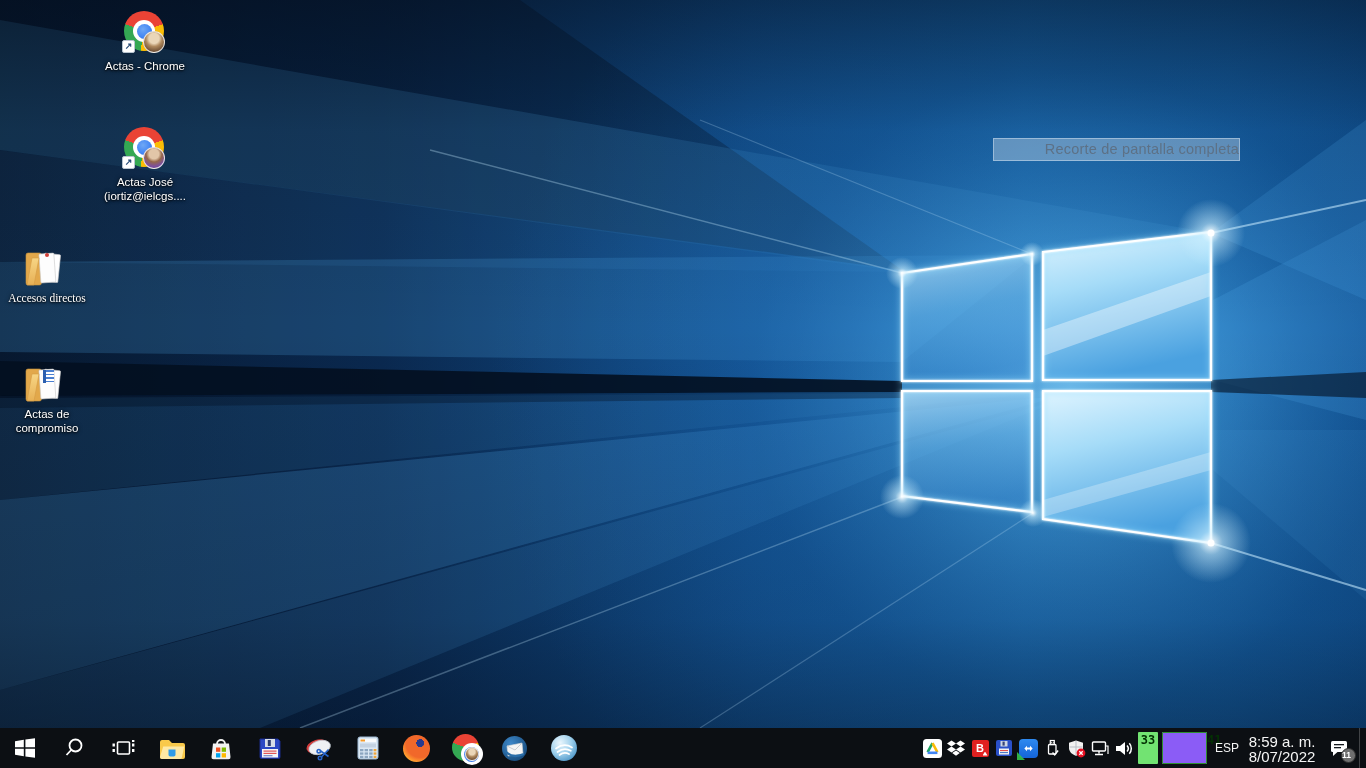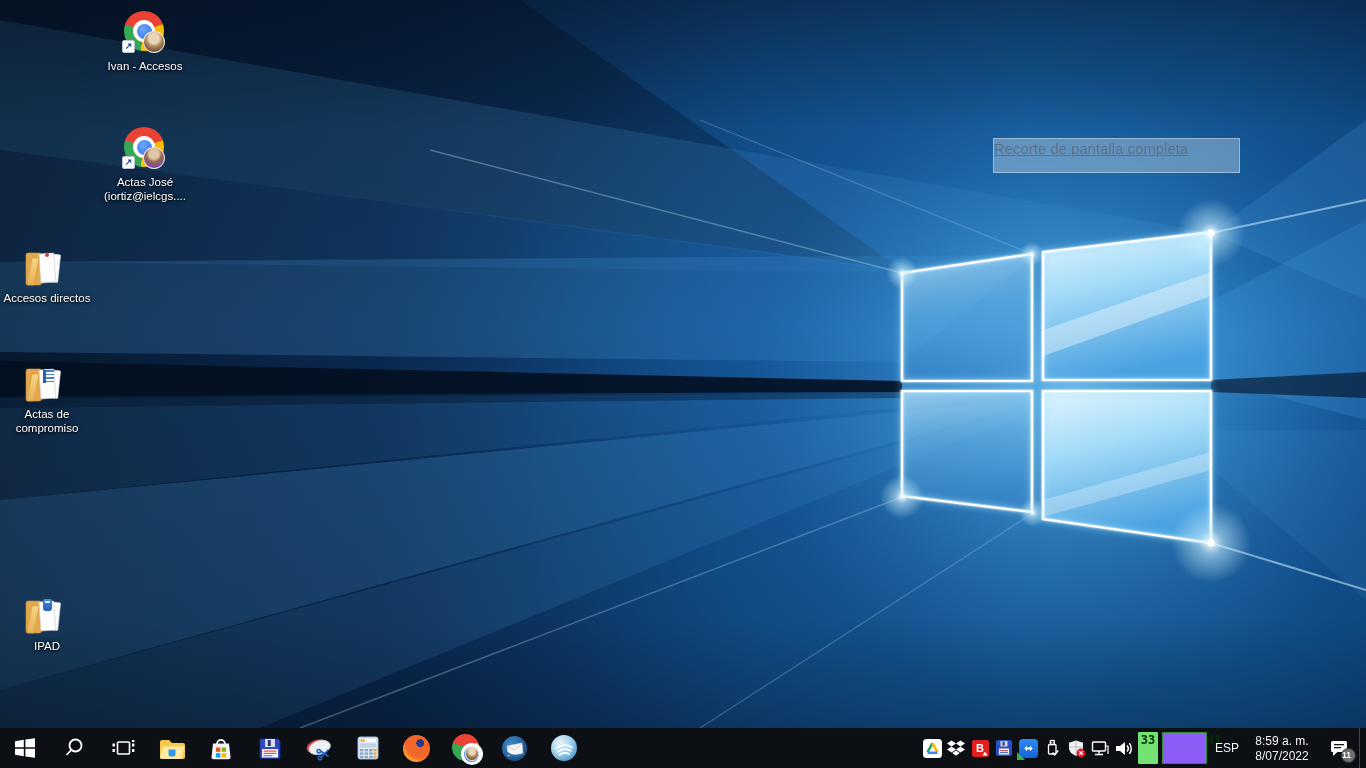--- a/index.html
+++ b/index.html
@@ -27,35 +27,35 @@
     border-radius:2px;font:bold 9px/11px "Liberation Sans",sans-serif;color:#274b77;text-align:center;}
   
   .deco{position:absolute;}
   .deco-lines{left:47px;top:12px;width:10px;height:13px;
     background:repeating-linear-gradient(to bottom,rgba(110,120,132,.85) 0 1px,transparent 1px 3px);}
   .deco-reddot{left:44px;top:13px;width:4px;height:4px;border-radius:50%;background:#cf4038;}
   .deco-word{left:42px;top:14px;width:11px;height:13px;background:repeating-linear-gradient(to bottom,#4a7fd0 0 1.5px,#fff 1.5px 3.5px);border-left:3px solid #2b5fb0;}
   .deco-ipad{left:42px;top:11px;width:9px;height:12px;background:linear-gradient(#3f8be0,#2561b8);border-radius:2px 2px 3px 3px;}
   .deco-ipad::after{content:"";position:absolute;left:2px;top:2px;width:5px;height:2px;background:rgba(255,255,255,.85);}
   
-  .snip-tip{position:absolute;left:993px;top:138px;width:247px;height:35px;
+  .snip-tip{position:absolute;left:993px;top:138px;width:247px;height:23px;
     background:rgba(205,222,238,.40);border:1px solid rgba(240,248,255,.40);
-    color:#5d7186;font-size:14.5px;line-height:21px;text-align:left;letter-spacing:.2px;text-decoration:underline;}
+    color:#5d7186;font-size:14.5px;line-height:21px;text-align:right;letter-spacing:.2px;}
   
   .taskbar{position:absolute;left:0;top:728px;width:1366px;height:40px;background:rgba(12,15,20,.97);
     display:flex;align-items:stretch;color:#f5f5f5;}
   .tb-left{display:flex;}
   .tbtn{width:49px;display:flex;align-items:center;justify-content:center;}
   .tb-tray{margin-left:auto;display:flex;align-items:center;padding-right:2px;}
   .tico{width:24px;height:40px;display:flex;align-items:center;justify-content:center;}
   .badge{width:20px;height:32px;margin:0 2px;background:#72e372;color:#033003;
     font:bold 12px/16px "DejaVu Sans Mono",monospace;text-align:center;border-radius:1px;}
   .badge.b41{background:#8b5cf6;box-shadow:inset 0 0 0 1px #2f8f2f;padding-left:45px;}
   .lang{width:36px;text-align:center;font-size:12px;}
-  .clock{width:74px;text-align:center;font-size:12px;line-height:15px;padding-top:1px;}
+  .clock{width:74px;text-align:center;font-size:15px;line-height:15px;padding-top:1px;}
   .ac{position:relative;width:40px;height:40px;display:flex;align-items:center;justify-content:center;}
   .ac-badge{position:absolute;right:3px;bottom:5px;width:15px;height:15px;border-radius:50%;
     background:#6f6f6f;border:1.5px solid #2e2e2e;color:#fff;font:bold 8.5px/12px "Liberation Sans",sans-serif;text-align:left;}
   .show-desktop{width:5px;height:40px;border-left:1px solid rgba(255,255,255,.22);}
   
   .ff{width:27px;height:27px;border-radius:50%;
     background:radial-gradient(circle at 64% 30%,#273a8f 0 15%,#f1682a 16% 56%,#ff9b2e 74%,#ffd23e 95%);}
   .wb{width:26px;height:26px;border-radius:50%;position:relative;
     background:radial-gradient(circle at 35% 30%,#eaf6fd,#9fd0ec 45%,#4f97c8 80%,#3d7fb0);}
   .wb svg{position:absolute;left:0;top:0;}
@@ -182,35 +182,35 @@
     </svg>
   </div>
 
 
   <div class="dicon" style="left:99px;top:8px;">
     <div class="ig">
       <div class="chrome-ring"></div>
       <div class="avatar a1"></div>
       <div class="sc-arrow">↗</div>
     </div>
-    <div class="lbl">Ivan - Accesos</div>
+    <div class="lbl">Actas - Chrome</div>
   </div>
 
 
   <div class="dicon" style="left:99px;top:124px;">
     <div class="ig">
       <div class="chrome-ring"></div>
       <div class="avatar a2"></div>
       <div class="sc-arrow">↗</div>
     </div>
     <div class="lbl">Actas José
 (iortiz@ielcgs....</div>
   </div>
 
-  <div class="dicon" style="left:1px;top:240px;">
+  <div class="dicon" style="left:1px;top:240px;font-family:Liberation Serif, serif;">
     <div class="ig">
         <svg width="46" height="38">
           <use href="#sym-folder"></use>
         </svg>
       <span class="deco deco-reddot"></span>
       </div>
     <div class="lbl">Accesos directos</div>
   </div>
 
   <div class="dicon" style="left:1px;top:356px;">
@@ -218,29 +218,20 @@
         <svg width="46" height="38">
           <use href="#sym-folder"></use>
         </svg>
       <span class="deco deco-word"></span>
       </div>
     <div class="lbl">Actas de
 compromiso</div>
   </div>
 
 
-  <div class="dicon" style="left:1px;top:588px;">
-    <div class="ig">
-        <svg width="46" height="38">
-          <use href="#sym-folder"></use>
-        </svg>
-      <span class="deco deco-ipad"></span>
-      </div>
-    <div class="lbl">IPAD</div>
-  </div>
 
   <svg width="0" height="0" style="position:absolute" aria-hidden="true">
     <defs>
       <linearGradient id="fgrad" x1="0" y1="0" x2="0" y2="1">
         <stop offset="0" stop-color="#f7d584"></stop>
           <stop offset="1" stop-color="#e7b055"></stop>
       </linearGradient>
       <symbol id="sym-folder" viewBox="0 0 46 38">
         <path d="M4,3 h11.5 a2,2 0 0 1 2,2 v28 a2,2 0 0 1 -2,2 H4 a2,2 0 0 1 -2,-2 V5 a2,2 0 0 1 2,-2 z" fill="#e2a84b" stroke="#c9933e" stroke-width=".6"></path>
         <g transform="rotate(6 28 20)">

